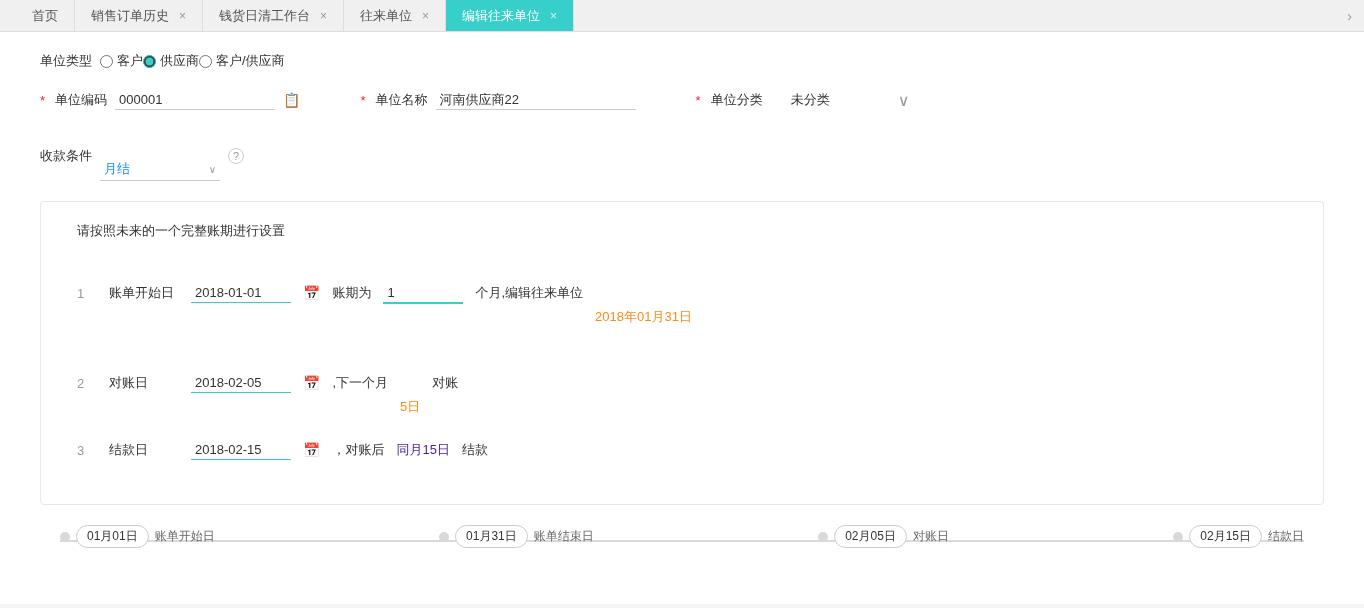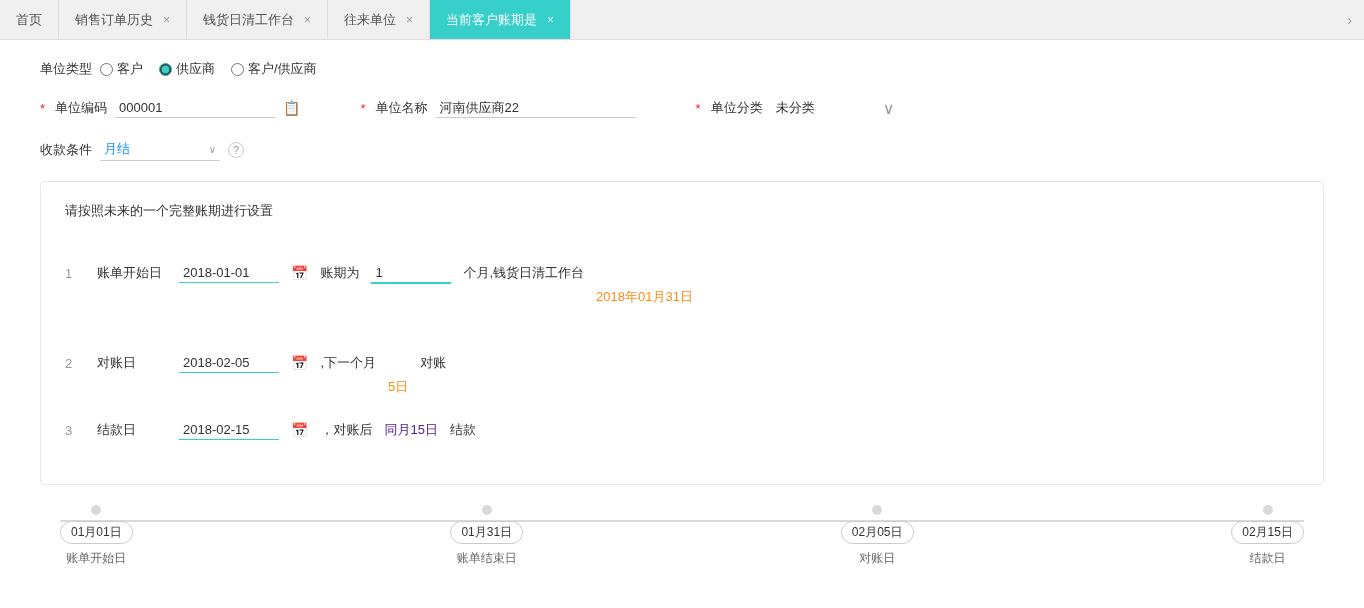--- a/index.html
+++ b/index.html
@@ -4,22 +4,22 @@
   <style>
     * { box-sizing: border-box; margin: 0; padding: 0; }
     body { font-family: 'Microsoft YaHei', Arial, sans-serif; font-size: 13px; background: #f5f5f5; color: #333; }
 
     
     .tab-bar {
       display: flex;
       align-items: center;
       background: #f0f0f0;
       border-bottom: 1px solid #ddd;
-      height: 40px;
-      padding-left: 0;
+      height: 32px;
+      padding-left: 16px;
     }
     .tab-item {
       display: flex;
       align-items: center;
       padding: 0 16px;
       height: 100%;
       cursor: pointer;
       font-size: 13px;
       color: #555;
       border-right: 1px solid #ddd;
@@ -82,39 +82,39 @@
       color: #333;
       background: transparent;
       width: 160px;
     }
     .form-input-wide { width: 200px; }
 
     
     .radio-group {
       display: flex;
       align-items: center;
-      gap: 16px;
     }
     .radio-label {
       display: flex;
       align-items: center;
       gap: 4px;
       cursor: pointer;
       font-size: 13px;
     }
     .radio-input { accent-color: #36cfc9; }
 
     
     .dropdown-wrap {
       display: flex;
       align-items: center;
       border-bottom: 1px solid #ccc;
       padding: 2px 4px;
       min-width: 120px;
       cursor: pointer;
+      margin-top: 28px;
     }
     .dropdown-value {
       color: #1890ff;
       font-size: 13px;
       flex: 1;
     }
     .dropdown-arrow {
       font-size: 10px;
       color: #999;
       margin-left: 6px;
@@ -138,21 +138,21 @@
     .cal-icon {
       color: #36cfc9;
       font-size: 14px;
       cursor: pointer;
     }
 
     
     .panel {
       border: 1px solid #e8e8e8;
       border-radius: 4px;
-      padding: 20px 24px;
+      padding: 20px 36px;
       margin-bottom: 20px;
     }
     .panel-title {
       font-size: 13px;
       color: #333;
       margin-bottom: 20px;
     }
 
     
     .data-row {
@@ -215,21 +215,21 @@
     }
     .timeline-points {
       display: flex;
       justify-content: space-between;
       width: 100%;
       position: relative;
       z-index: 1;
     }
     .timeline-point {
       display: flex;
-      flex-direction: column;
+      flex-direction: row;
       align-items: center;
       gap: 6px;
     }
     .tl-dot {
       width: 10px;
       height: 10px;
       border-radius: 50%;
       background: #d9d9d9;
       border: 2px solid #d9d9d9;
     }
@@ -266,21 +266,21 @@
   </div>
   <div class="tab-item">
     <span>钱货日清工作台</span>
     <span class="tab-close">×</span>
   </div>
   <div class="tab-item">
     <span>往来单位</span>
     <span class="tab-close">×</span>
   </div>
   <div class="tab-item active">
-    <span>当前客户账期是</span>
+    <span>编辑往来单位</span>
     <span class="tab-close">×</span>
   </div>
   <div class="tab-arrow">›</div>
 </div>
 
 <div class="main-content">
 
   <div class="form-row">
     <div class="form-group">
       <span class="form-label">单位类型</span>
@@ -309,21 +309,21 @@
       <span class="icon-btn">📋</span>
     </div>
     <div class="form-group" style="margin-left:40px;">
       <span class="required-star">*</span>
       <span class="form-label">单位名称</span>
       <input type="text" class="form-input form-input-wide" value="河南供应商22" style="">
     </div>
     <div class="form-group" style="margin-left:40px;">
       <span class="required-star">*</span>
       <span class="form-label">单位分类</span>
-      <span class="form-label" style="margin-left:5px;">未分类</span>
+      <span class="form-label" style="margin-left:20px;">未分类</span>
       <span class="dropdown-arrow" style="margin-left:60px; font-size:16px; color:#999; cursor:pointer;">∨</span>
     </div>
   </div>
 
   <div class="form-row">
     <div class="form-group">
       <span class="form-label">收款条件</span>
       <div class="dropdown-wrap">
         <span class="dropdown-value">月结</span>
         <span class="dropdown-arrow">∨</span>
@@ -335,21 +335,21 @@
   <div class="panel">
     <div class="panel-title">请按照未来的一个完整账期进行设置</div>
 
     <div class="data-row">
       <span class="row-num">1</span>
       <span class="row-field-label">账单开始日</span>
       <input type="text" class="row-date-input" value="2018-01-01" style="">
       <span class="cal-icon">📅</span>
       <span class="row-text">账期为</span>
       <input type="text" class="period-input" value="1" style="">
-      <span class="row-text">个月,钱货日清工作台</span>
+      <span class="row-text">个月,编辑往来单位</span>
       <span class="row-text highlight-orange">2018年01月31日</span>
     </div>
 
     <div class="data-row">
       <span class="row-num">2</span>
       <span class="row-field-label">对账日</span>
       <input type="text" class="row-date-input" value="2018-02-05" style="">
       <span class="cal-icon">📅</span>
       <span class="row-text">,下一个月</span>
       <span class="row-text highlight-orange">5日</span>

